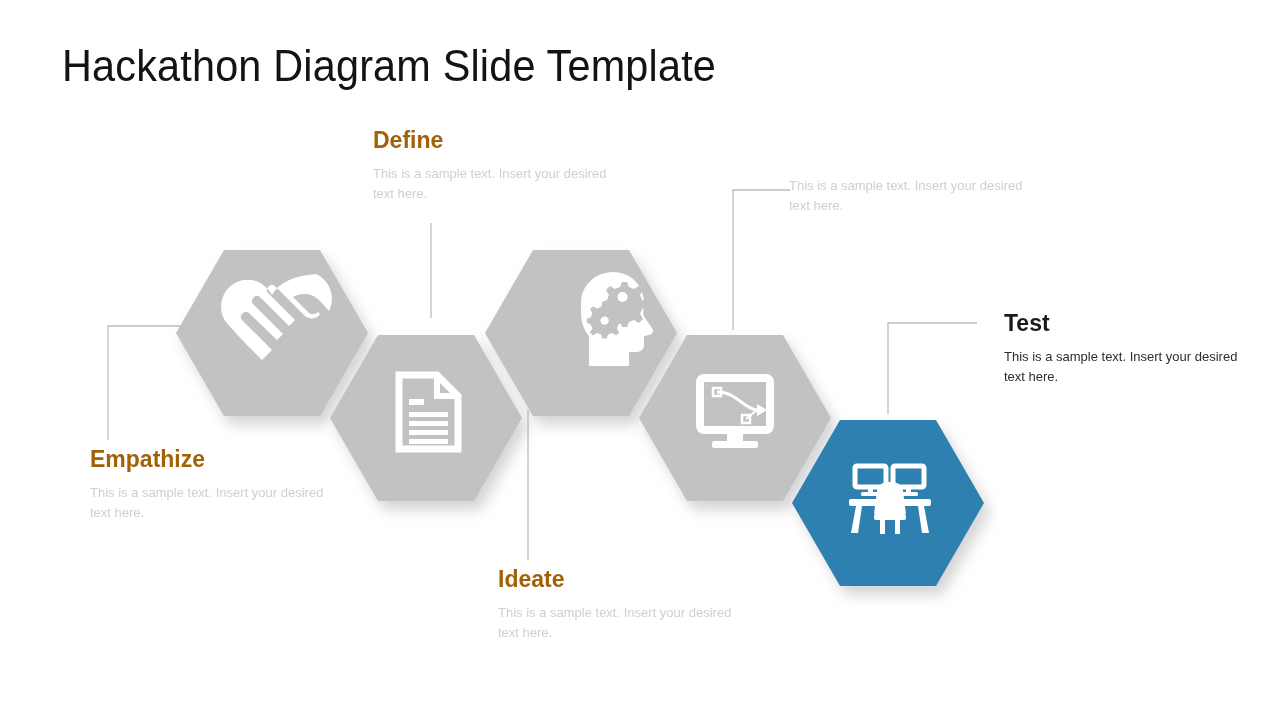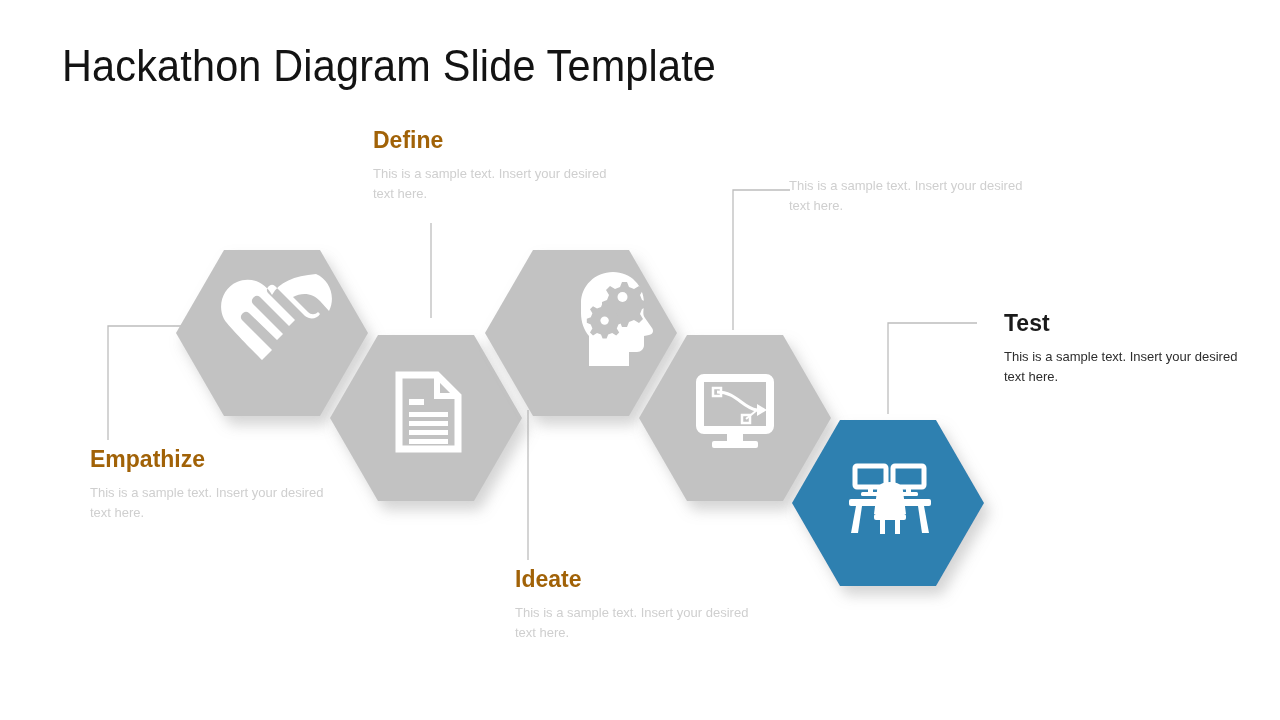--- a/index.html
+++ b/index.html
@@ -68,21 +68,21 @@
     color: #cfcfcf;
     line-height: 1.55;
   }
 
   .step-text.active .step-title { color: #1a1a1a; }
   .step-text.active .step-body  { color: #2d2d2d; }
 
   
   #text-empathize { left: 66px;  top: 446px; width: 245px; margin-left: 24px; }
   #text-define    { left: 373px; top: 127px; width: 240px; }
-  #text-ideate    { left: 498px; top: 566px; width: 240px; margin-left: 17px; }
+  #text-ideate    { left: 498px; top: 566px; width: 240px; }
   #text-prototype { left: 789px; top: 176px; width: 245px; }
   #text-test      { left: 984px; top: 310px; width: 240px; margin-left: 20px; }
 </style>
 </head>
 <body>
 
 <div id="slide">
 
   <div id="slide-title">Hackathon Diagram Slide Template</div>
 

